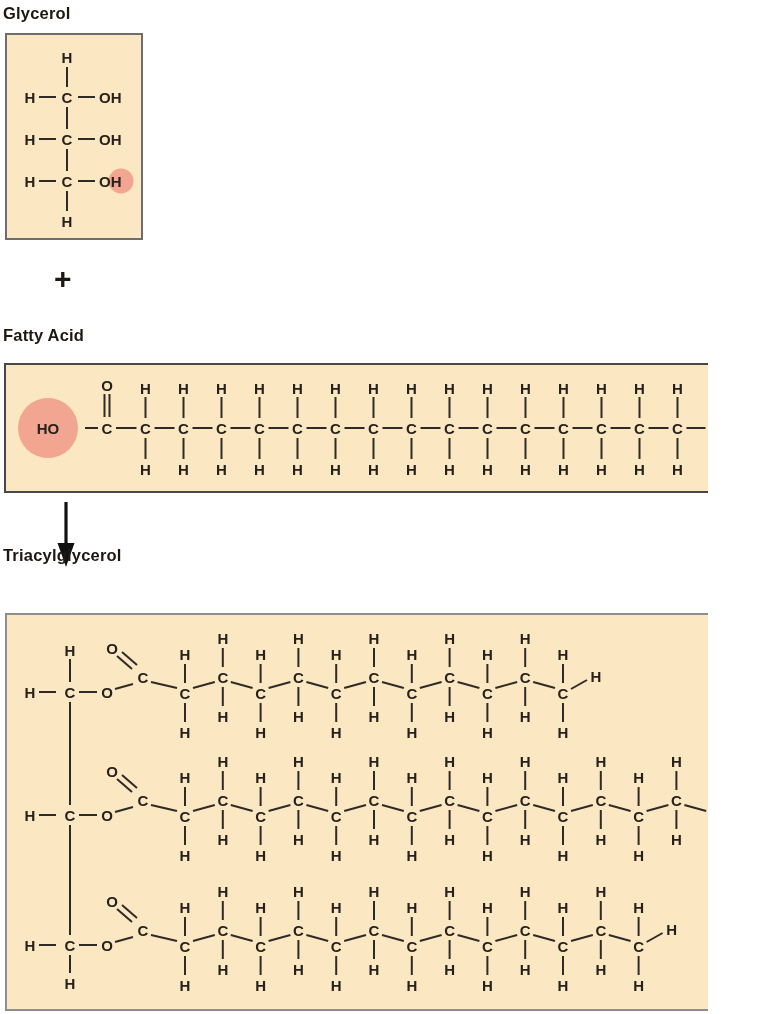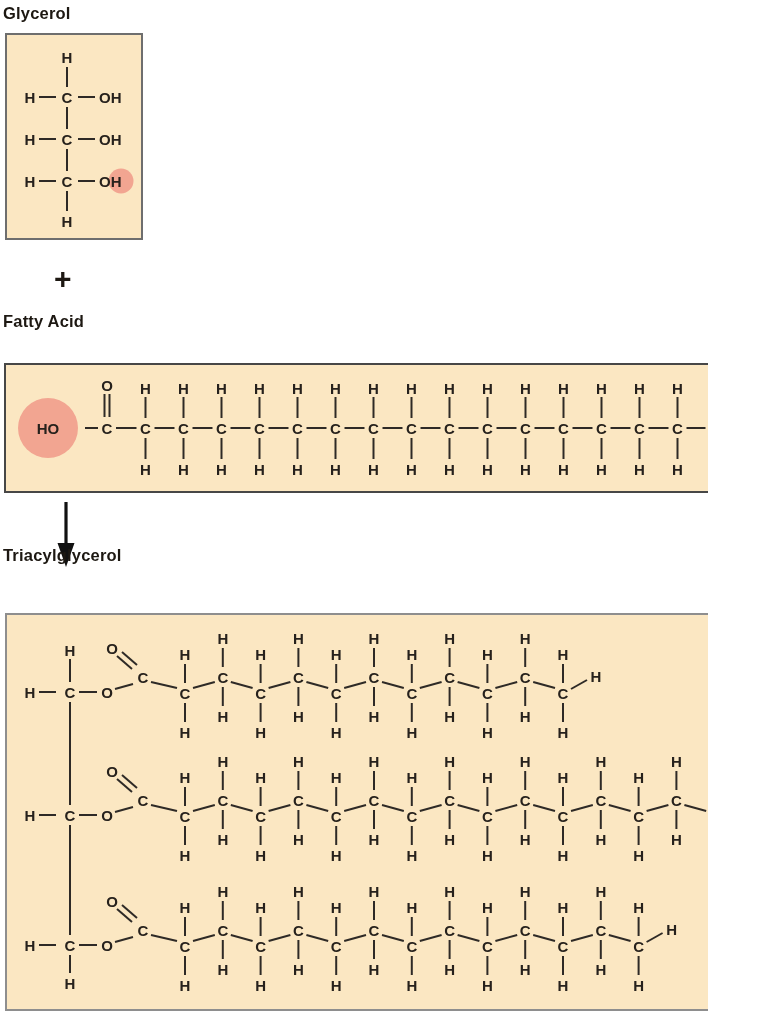--- a/index.html
+++ b/index.html
@@ -50,21 +50,21 @@
       <line x1="34" y1="148" x2="51" y2="148" stroke="#2e2a26" stroke-width="2"></line>
       <text x="62" y="148" fill="#26211c" text-anchor="middle" dominant-baseline="central">C</text>
       <line x1="73" y1="148" x2="90" y2="148" stroke="#2e2a26" stroke-width="2"></line>
       <text x="94" y="148" fill="#26211c" text-anchor="start" dominant-baseline="central">OH</text>
       <line x1="62" y1="158" x2="62" y2="178" stroke="#2e2a26" stroke-width="2"></line>
       <text x="62" y="188" fill="#26211c" text-anchor="middle" dominant-baseline="central">H</text>
     </svg>
 
   <div class="plus">+</div>
 
-  <div class="sec-label" style="top:312px">Fatty Acid</div>
+  <div class="sec-label" style="top:326px">Fatty Acid</div>
 
   <svg id="fatty-acid-svg" style="left:4px; top:363px" width="760" height="130">
       <rect x="1" y="1" width="758" height="128" fill="#fbe7c2" stroke="#474747" stroke-width="2"></rect>
       <circle cx="44" cy="65" r="30" fill="#f2a591"></circle>
       <text x="44" y="65" fill="#26211c" text-anchor="middle" dominant-baseline="central">HO</text>
       <line x1="81" y1="65" x2="94" y2="65" stroke="#2e2a26" stroke-width="2"></line>
       <text x="103" y="65" fill="#26211c" text-anchor="middle" dominant-baseline="central">C</text>
       <text x="103" y="22" fill="#26211c" text-anchor="middle" dominant-baseline="central">O</text>
       <line x1="100.5" y1="31" x2="100.5" y2="54" stroke="#2e2a26" stroke-width="2"></line>
       <line x1="105.5" y1="31" x2="105.5" y2="54" stroke="#2e2a26" stroke-width="2"></line>

